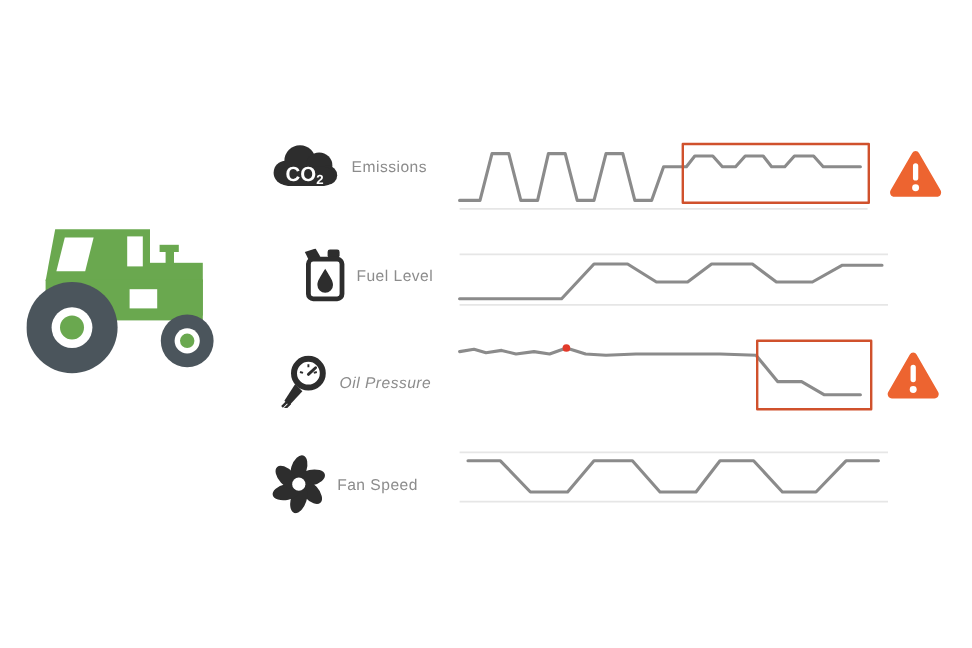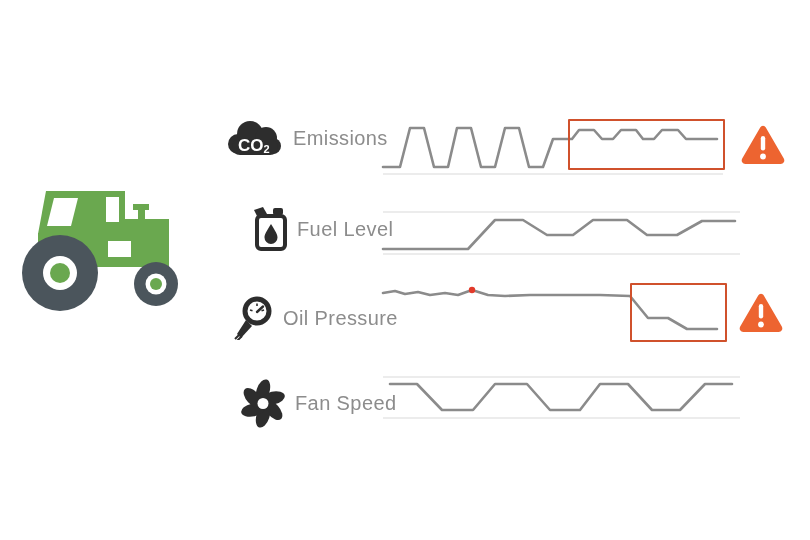--- a/index.html
+++ b/index.html
@@ -2,21 +2,21 @@
 <html style="--tractor_body: #6aa84f; --tractor_wheel: #4b555c; --wave: #8b8b8b; --guide: #e6e6e6; --label: #8c8c8c; --icon: #2d2d2d; --alert_box: #d0512c; --alert_triangle: #ed6430; --marker: #e23a2a;"><head>
 <meta charset="utf-8">
 <style>
   html,body{margin:0;padding:0;background:#fff;}
   .canvas{
     position:relative;width:810px;height:508px;background:#fff;overflow:hidden;
     font-family:"Liberation Sans", sans-serif;
   }
   .sensor{position:absolute;display:flex;align-items:center;}
   .sensor .label{
-    color:var(--label);font-size:20px;letter-spacing:.4px;white-space:nowrap;
+    color:var(--label);font-size:13px;letter-spacing:.4px;white-space:nowrap;
   }
   .sensor svg{flex:0 0 auto;}
   .wave{position:absolute;overflow:visible;}
   .wave polyline{fill:none;stroke:var(--wave);stroke-width:2.6;stroke-linejoin:round;stroke-linecap:round;}
   .wave .guide{stroke:var(--guide);stroke-width:1.5;}
   .alert-box{position:absolute;border:2px solid var(--alert_box);background:transparent;border-radius:1px;}
   .warning{position:absolute;}
   .warning .tri{fill:var(--alert_triangle);}
   .warning .mark{fill:#fff;}
   .icon-dark{fill:var(--icon);}
@@ -89,21 +89,21 @@
       <path class="icon-dark" d="M18 17 c-4.5 7.5 -6.5 10 -6.5 13.5 a6.5 6.5 0 0 0 13 0 c0 -3.5 -2 -6 -6.5 -13.5 Z"></path>
     </svg>
     <span class="label">Fuel Level</span>
   </div>
   <svg class="wave" style="left:383px;top:200px;" width="360" height="65" viewBox="0 0 360 65">
     <line class="guide" x1="0" y1="12" x2="357" y2="12"></line>
     <line class="guide" x1="0" y1="54" x2="357" y2="54"></line>
     <polyline points="0,49 85,49 112,20 140,20 164,35 190,35 210,20 244,20 264,35 294,35 319,21 352,21"></polyline>
   </svg>
 
-  <div class="sensor" style="left:234px;top:296px;height:44px;gap:9px;">
+  <div class="sensor" style="left:234px;top:296px;height:44px;gap:9px;font-style:italic;">
     <svg width="40" height="44" viewBox="0 0 40 44">
       <path class="icon-dark" d="M12 24 L18 30 L7 42 L3 38 Z"></path>
       <path class="icon-dark" d="M6 38 L1 43 M8 40 L3 45" stroke="var(--icon)" stroke-width="2"></path>
       <circle cx="23" cy="15" r="12" fill="#ffffff" stroke="var(--icon)" stroke-width="5"></circle>
       <g stroke="var(--icon)" stroke-width="1.6">
         <line x1="23" y1="7.5" x2="23" y2="10"></line>
         <line x1="16" y1="14" x2="18.5" y2="14.8"></line>
         <line x1="30" y1="14" x2="27.5" y2="14.8"></line>
       </g>
       <line x1="23" y1="16" x2="29" y2="10.5" stroke="var(--icon)" stroke-width="2.4" stroke-linecap="round"></line>
@@ -114,21 +114,21 @@
     <polyline points="0,13 12,11 22,14 35,12 47,15 62,13 75,15 89,10 105,15 122,16 147,15 177,15 217,15 247,16 265,38 285,38 304,49 334,49"></polyline>
     <circle r="3.2" fill="var(--marker)" cx="89" cy="10"></circle>
   </svg>
   <div class="alert-box" style="left:630px;top:283px;width:93px;height:55px;"></div>
   <svg class="warning" style="left:738px;top:292px;" width="46" height="42" viewBox="0 0 46 42">
     <path class="tri" d="M20.2 3.4 L2.2 34.6 A3.6 3.6 0 0 0 5.3 40 H40.7 A3.6 3.6 0 0 0 43.8 34.6 L25.8 3.4 A3.2 3.2 0 0 0 20.2 3.4 Z"></path>
     <rect class="mark" x="20.8" y="12" width="4.4" height="14.5" rx="2.2"></rect>
     <circle class="mark" cx="23" cy="32.5" r="2.9"></circle>
   </svg>
 
-  <div class="sensor" style="left:240px;top:378px;height:50px;gap:9px;">
+  <div class="sensor" style="left:226px;top:378px;height:50px;gap:9px;">
     <svg width="46" height="50" viewBox="0 0 46 50">
       <g class="icon-dark">
         <ellipse cx="23" cy="13" rx="6.5" ry="12" transform="rotate(18 23 13)"></ellipse>
         <ellipse cx="33" cy="20" rx="6.5" ry="12" transform="rotate(78 33 20)"></ellipse>
         <ellipse cx="33" cy="32" rx="6.5" ry="12" transform="rotate(138 33 32)"></ellipse>
         <ellipse cx="23" cy="38" rx="6.5" ry="12" transform="rotate(198 23 38)"></ellipse>
         <ellipse cx="13" cy="32" rx="6.5" ry="12" transform="rotate(258 13 32)"></ellipse>
         <ellipse cx="13" cy="20" rx="6.5" ry="12" transform="rotate(318 13 20)"></ellipse>
       </g>
       <circle cx="23" cy="25.5" r="5.5" fill="#ffffff"></circle>

